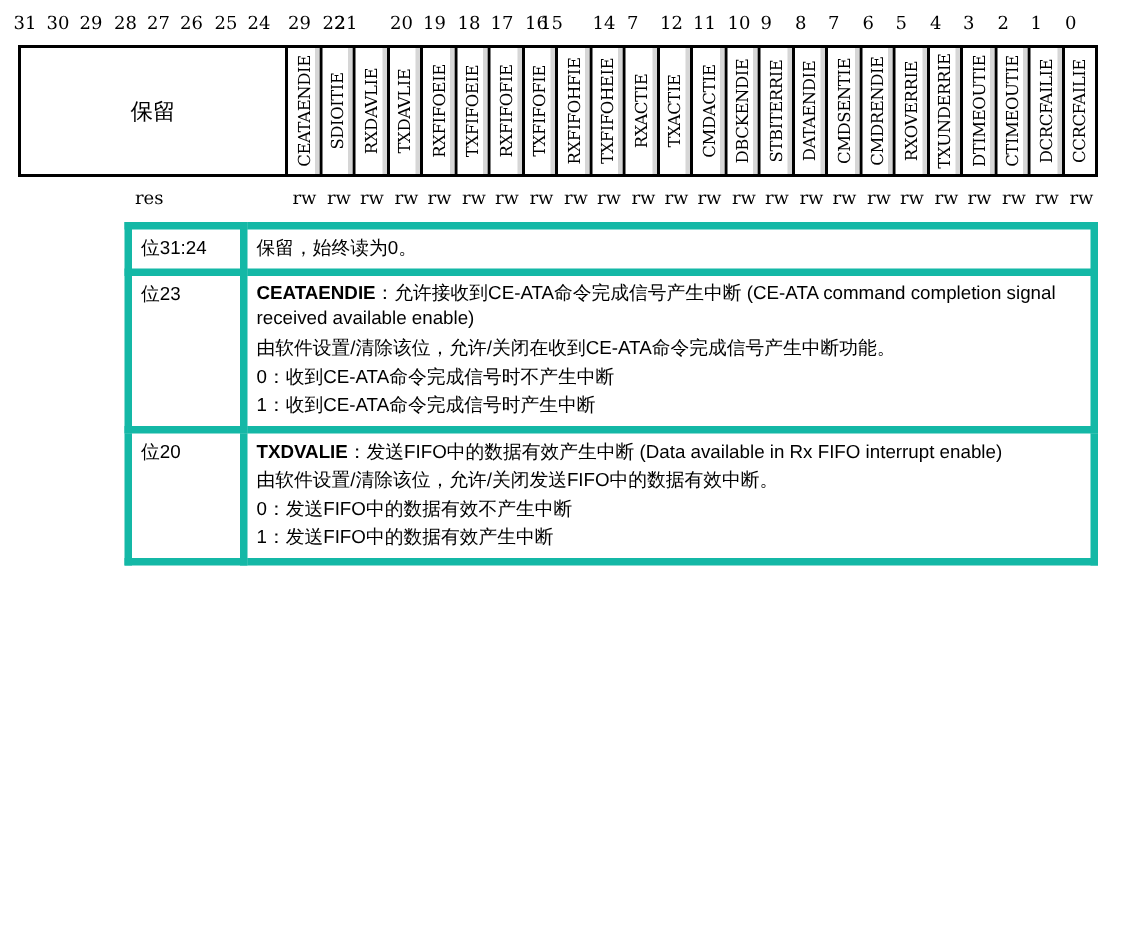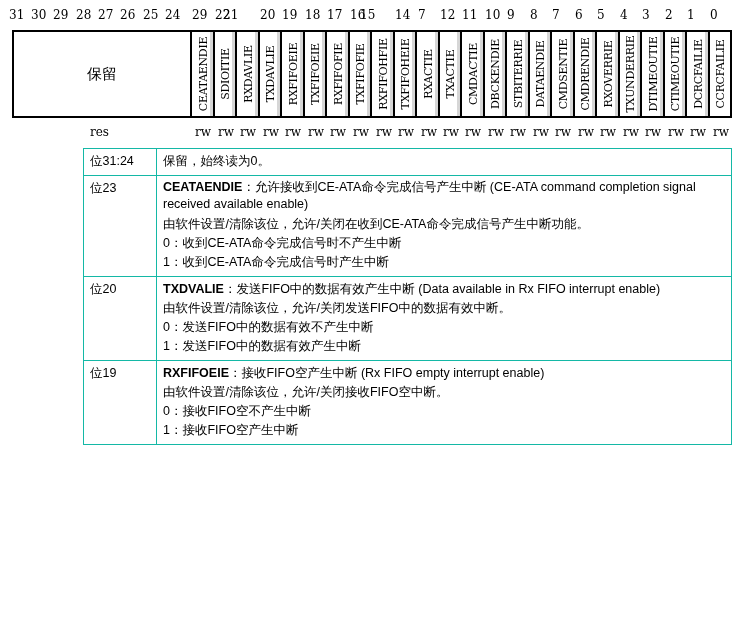--- a/index.html
+++ b/index.html
@@ -9,21 +9,21 @@
   .reg { position:absolute; left:12px; top:30px; width:720px; height:88px; border:2px solid #000; box-sizing:border-box; background:#fff; }
   .reserved-cell { position:absolute; left:0; top:0; width:178px; height:84px; display:flex; align-items:center; justify-content:center; font-family:"DejaVu Sans", sans-serif; font-size:15px; border-right:2px solid #000; box-sizing:border-box; }
   .fcell { position:absolute; top:0; height:84px; border-right:2px solid #000; box-sizing:border-box; overflow:hidden; }
   .fcell:last-child { border-right:none; }
   .fcell .shade { position:absolute; right:0; top:0; width:3px; height:100%; background:#d6d6d6; }
   .fcell .lbl { position:absolute; left:50%; top:50%; transform:translate(-50%,-50%) rotate(-90deg); white-space:nowrap; font-family:"DejaVu Serif", serif; font-size:11px; letter-spacing:-0.3px; }
   .access { position:absolute; top:125px; left:0; width:749px; height:16px; font-family:"DejaVu Serif", serif; font-size:12px; }
   .acc { position:absolute; top:0; width:22px; text-align:center; }
   .acc-res { position:absolute; top:0; left:90px; }
   table.desc { position:absolute; left:83px; top:148px; width:649px; border-collapse:collapse; font-family:"Liberation Sans", sans-serif; font-size:12.5px; }
-  table.desc td { border:1px solid #14b8a6; vertical-align:top; padding:3px 6px 4px 6px; line-height:19px; }
+  table.desc td { border:5px solid #14b8a6; vertical-align:top; padding:3px 6px 4px 6px; line-height:19px; }
   table.desc td.bitcol { width:60px; }
   .fname { font-weight:bold; }
 </style>
 </head>
 <body>
 
 <div class="bitnums">
   <span class="bitnum" style="left:9px">31</span>
   <span class="bitnum" style="left:31px">30</span>
   <span class="bitnum" style="left:53px">29</span>
@@ -202,23 +202,14 @@
   </tr>
   <tr>
     <td class="bitcol">位20</td>
     <td>
       <div><span class="fname">TXDVALIE</span><span>：发送FIFO中的数据有效产生中断 (Data available in Rx FIFO interrupt enable)</span></div>
       <div>由软件设置/清除该位，允许/关闭发送FIFO中的数据有效中断。</div>
       <div>0：发送FIFO中的数据有效不产生中断</div>
       <div>1：发送FIFO中的数据有效产生中断</div>
     </td>
   </tr>
-  <tr>
-    <td class="bitcol">位19</td>
-    <td>
-      <div><span class="fname">RXFIFOEIE</span><span>：接收FIFO空产生中断 (Rx FIFO empty interrupt enable)</span></div>
-      <div>由软件设置/清除该位，允许/关闭接收FIFO空中断。</div>
-      <div>0：接收FIFO空不产生中断</div>
-      <div>1：接收FIFO空产生中断</div>
-    </td>
-  </tr>
 </tbody>
   </table>
 
 </body></html>

